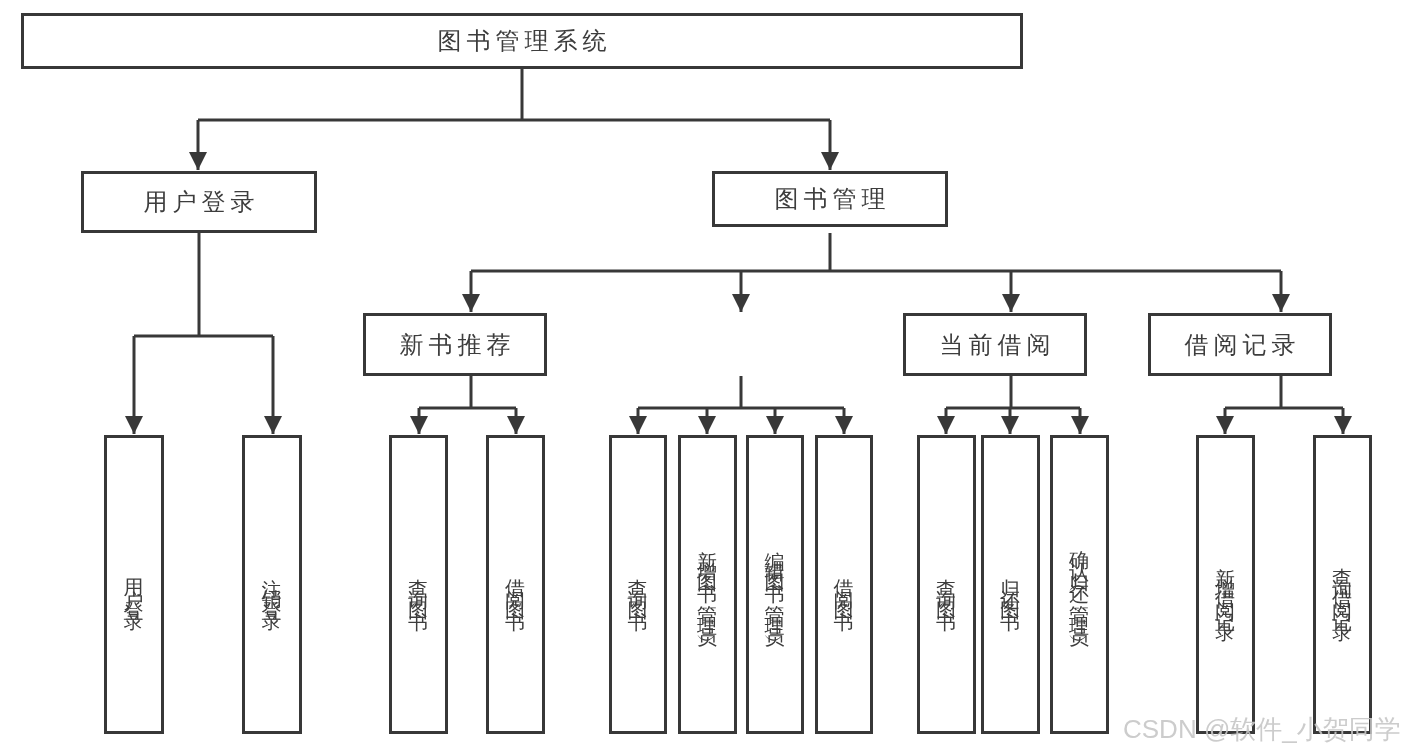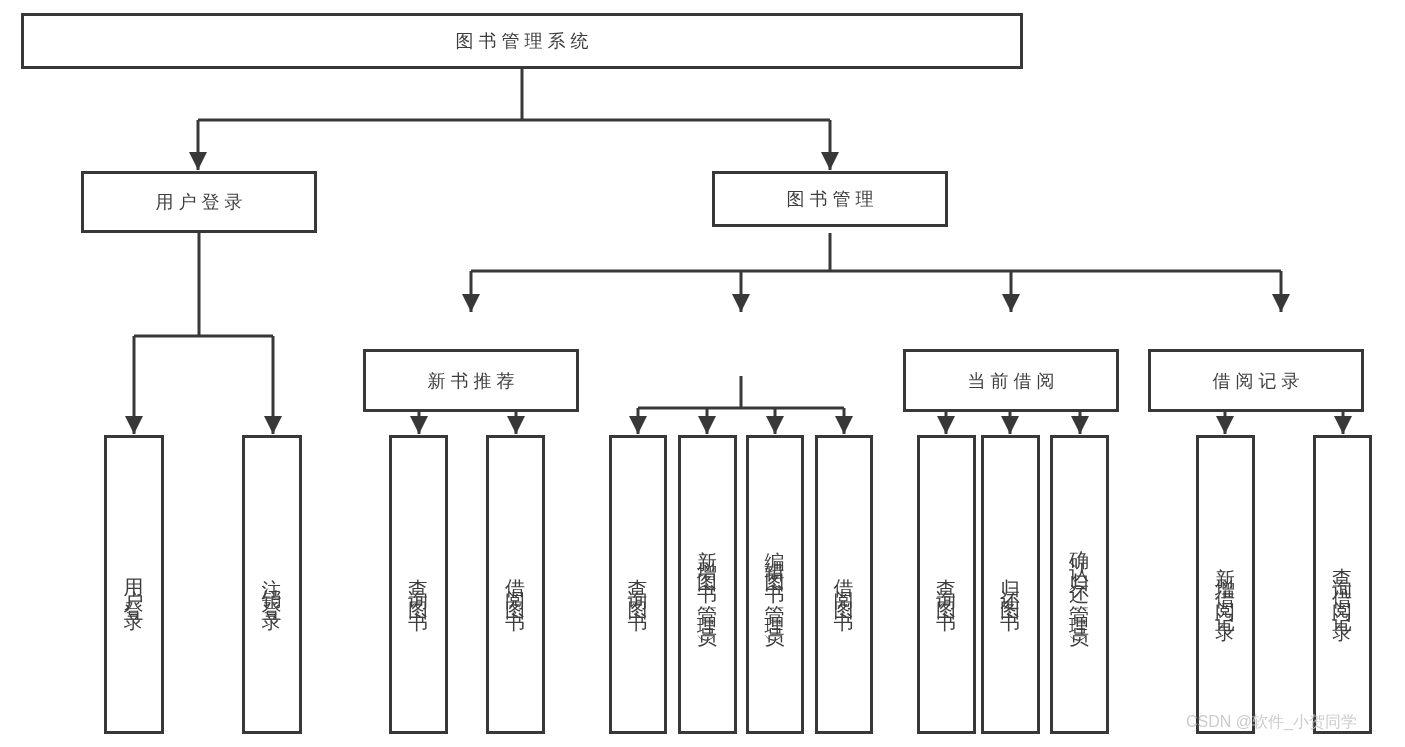--- a/index.html
+++ b/index.html
@@ -27,29 +27,29 @@
     box-sizing: border-box;
     background: #ffffff;
     border: 3px solid #383838;
     color: #3d3d3d;
     display: flex;
     align-items: center;
     justify-content: center;
     z-index: 2;
   }
   .h-node {
-    font-size: 18px;
+    font-size: 24px;
     letter-spacing: 5px;
     text-indent: 5px; 
     white-space: nowrap;
   }
   .root-node   { left: 21px;  top: 13px;  width: 1002px; height: 56px; }
   .l2-a        { left: 81px;  top: 171px; width: 236px;  height: 62px; }
   .l2-b        { left: 712px; top: 171px; width: 236px;  height: 56px; }
-  .l3          { top: 313px;  width: 216px; height: 63px; margin-top: 36px; }
+  .l3          { top: 313px;  width: 184px; height: 63px; }
   .l3-1 { left: 363px; }
   .l3-2 { left: 633px; }
   .l3-3 { left: 903px; font-family: Liberation Mono, monospace; }
   .l3-4 { left: 1148px; }
   .leaf {
     top: 435px;
     height: 299px;
     width: 59px;
     writing-mode: vertical-rl;
     text-orientation: mixed;
@@ -65,24 +65,24 @@
   .lf-6  { left: 678px; }
   .lf-7  { left: 746px;  width: 58px; }
   .lf-8  { left: 815px;  width: 58px; }
   .lf-9  { left: 917px; }
   .lf-10 { left: 981px; }
   .lf-11 { left: 1050px; }
   .lf-12 { left: 1196px; }
   .lf-13 { left: 1313px; }
   .watermark {
     position: absolute;
-    left: 1186px;
+    left: 1123px;
     top: 712px;
     z-index: 3;
-    font-size: 16px;
+    font-size: 26px;
     color: #c7c7c7;
     opacity: 0.9;
     white-space: nowrap;
   }
 </style>
 </head>
 <body>
 
 <div id="stage">
 

